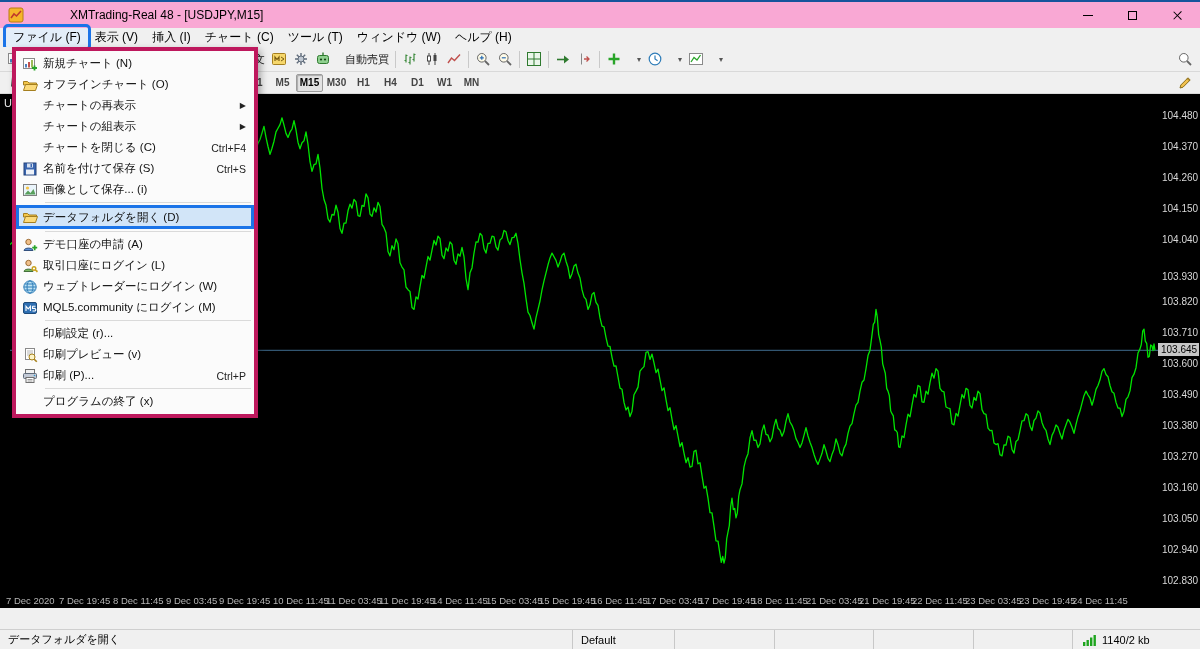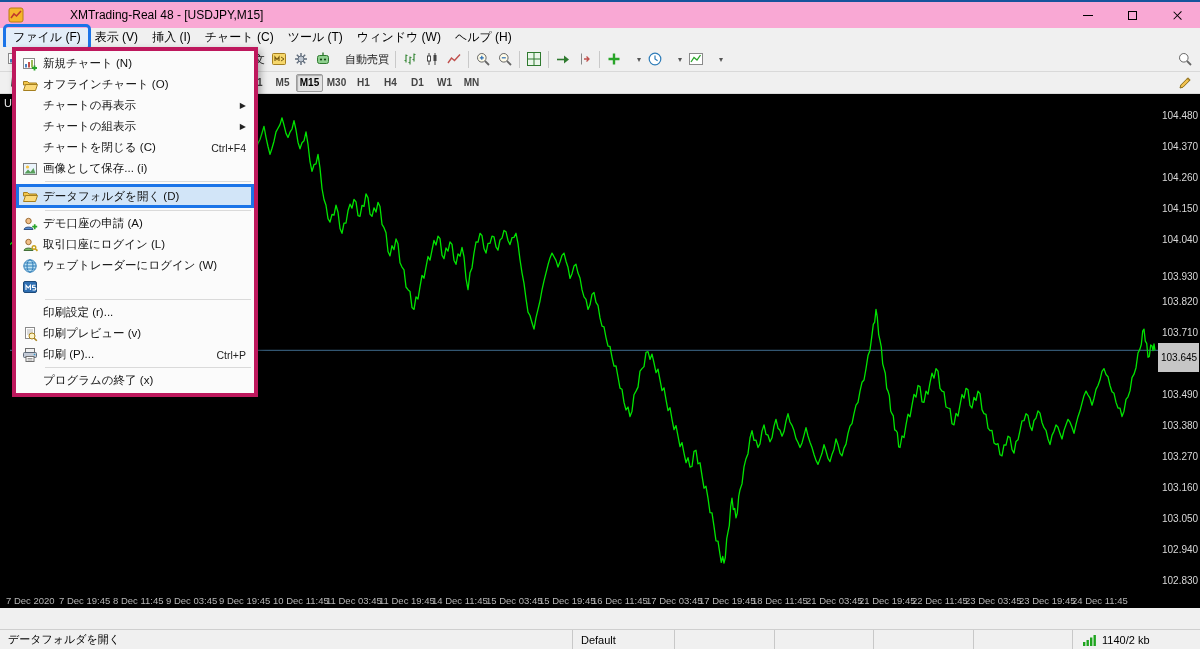--- a/index.html
+++ b/index.html
@@ -48,21 +48,21 @@
                   box-shadow:inset 1px 1px 1px rgba(0,0,0,.25); color:#000; }
 
   
   .chartwrap { position:absolute; top:94px; left:0; right:0; height:514px; background:#000; }
   .plot { position:absolute; left:10px; top:1px; width:1148px; height:497px; }
   #chartsvg { position:absolute; left:0; top:0; }
   .symlabel { position:absolute; left:-6px; top:2px; color:#e8e8e8; font-size:11px; z-index:1; white-space:nowrap; }
   .yaxis { position:absolute; right:0; top:1px; width:42px; height:497px; font-size:10px; color:#d8d8d8; }
   .ylab { position:absolute; left:4px; white-space:nowrap; }
   .pricebadge { position:absolute; left:0; width:41px; background:#c6c6c6; color:#000; font-size:10px;
-                padding:9px 3px; z-index:2; }
+                padding:1px 3px; z-index:2; }
   .xaxis { position:absolute; left:0; top:499px; height:15px; width:100%; font-size:9.5px; color:#b5b5b5; }
   .xlab { position:absolute; top:2px; white-space:nowrap; }
 
   
   .dropdown { position:absolute; top:47px; left:12px; width:246px; background:#fbfbfb;
               border:4px solid #be185d; box-shadow:3px 3px 7px rgba(0,0,0,.3); padding:2px 0; z-index:40; }
   .mi { display:flex; align-items:center; height:21px; font-size:11.5px; color:#111; padding-right:8px; }
   .mi .gut { width:27px; display:flex; justify-content:center; flex:none; }
   .mi .lbl { flex:1; white-space:nowrap; }
   .mi .sc { font-size:10.5px; color:#222; margin-left:8px; }
@@ -508,20 +508,34 @@
       </div>
       <div class="mi">
         <span class="gut"></span>
         <span class="lbl">チャートを閉じる (C)</span>
         <span class="sc">Ctrl+F4</span>
       </div>
       <div class="mi">
         <span class="gut">
           <span class="ic">
             <svg viewBox="0 0 16 16">
+              <rect x="2" y="2" width="12" height="12" fill="#3a66b0" stroke="#24437a"></rect>
+              <rect x="5" y="2.5" width="6" height="4" fill="#d7e0ef"></rect>
+              <rect x="8.5" y="3" width="1.5" height="3" fill="#3a66b0"></rect>
+              <rect x="4" y="8.5" width="8" height="5" fill="#eef2f8"></rect>
+            </svg>
+          </span>
+        </span>
+        <span class="lbl">名前を付けて保存 (S)</span>
+        <span class="sc">Ctrl+S</span>
+      </div>
+      <div class="mi">
+        <span class="gut">
+          <span class="ic">
+            <svg viewBox="0 0 16 16">
               <rect x="1.5" y="2.5" width="13" height="11" fill="#eaf4fb" stroke="#7f7f7f"></rect>
               <circle cx="5.5" cy="6" r="1.6" fill="#f6c244"></circle>
               <path d="M2.5 12.5l3.5-4 2.5 2.5 3-4 2 5.5z" fill="#58a05c"></path>
             </svg>
           </span>
         </span>
         <span class="lbl">画像として保存... (i)</span>
       </div>
       <div class="msep"></div>
       <div class="mi hl">
@@ -575,20 +589,21 @@
       </div>
       <div class="mi">
         <span class="gut">
           <span class="ic">
             <svg viewBox="0 0 16 16">
               <rect x="1.5" y="2.5" width="13" height="11" rx="1.5" fill="#2f6fb2" stroke="#1d4a7a"></rect>
               <path d="M4 11V6.2l2.2 2.6L8.4 6.2V11M10.5 6.2h3M10.5 6.2v2.2h2a1.3 1.3 0 1 1 0 2.6h-2" stroke="#fff" fill="none" stroke-width="1.1"></path>
             </svg>
           </span>
         </span>
+        <span class="lbl">MQL5.community にログイン (M)</span>
       </div>
       <div class="msep"></div>
       <div class="mi">
         <span class="gut"></span>
         <span class="lbl">印刷設定 (r)...</span>
       </div>
       <div class="mi">
         <span class="gut">
           <span class="ic">
             <svg viewBox="0 0 16 16">

